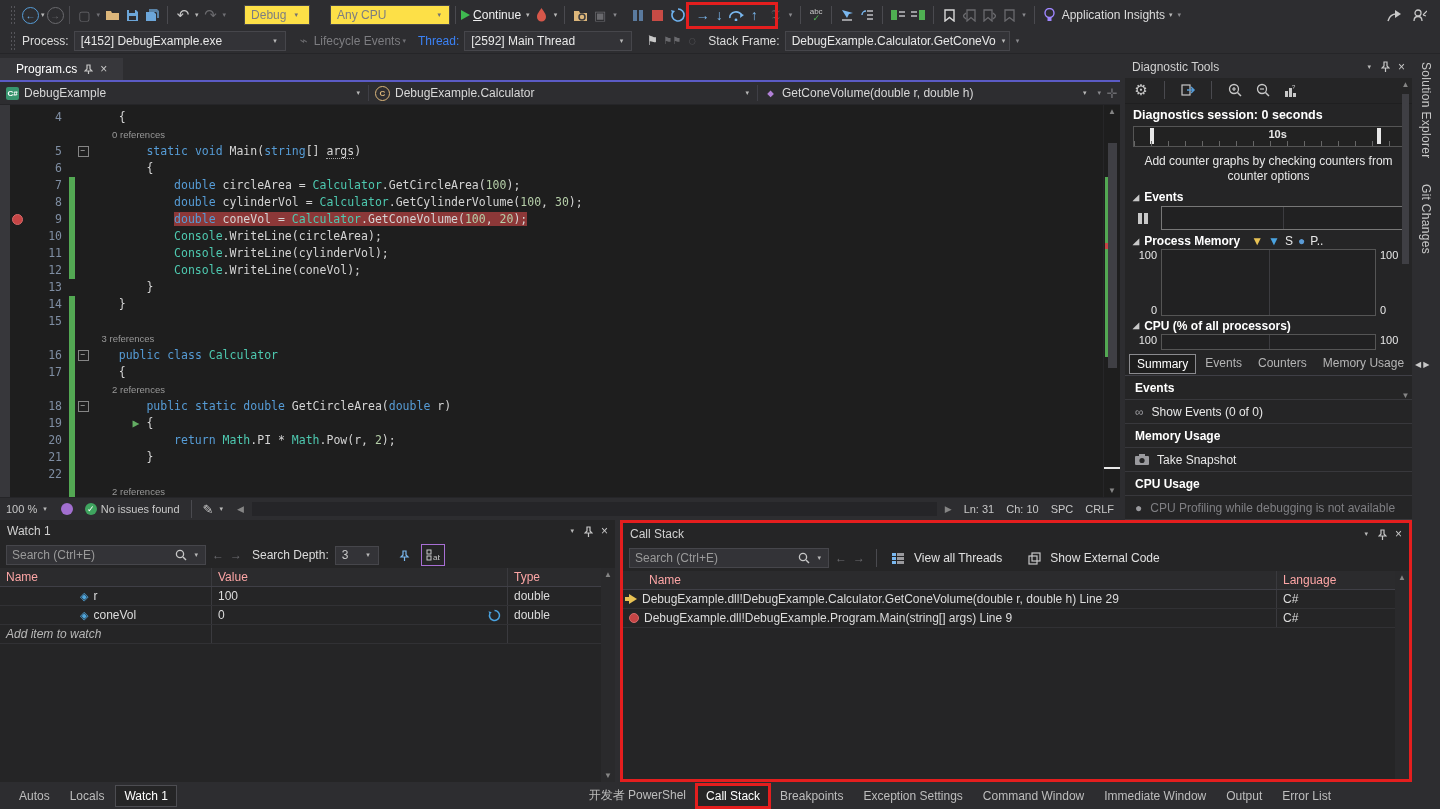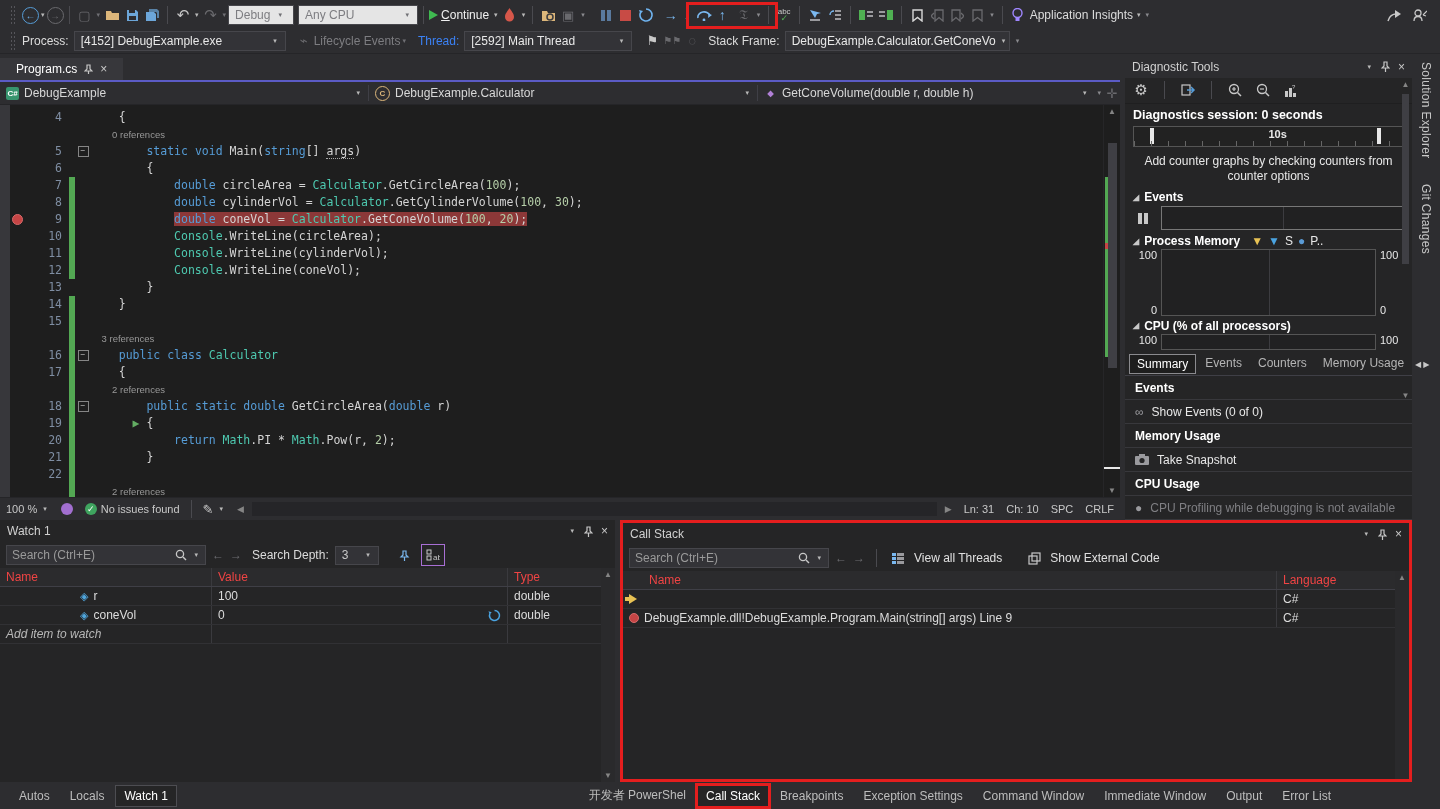--- a/index.html
+++ b/index.html
@@ -9,21 +9,21 @@
   #tb1{position:absolute;left:0;top:0;width:1440px;height:30px;background:#2d2d30;display:flex;align-items:center;padding-left:10px;box-sizing:border-box;}
   #tb2{position:absolute;left:0;top:28px;width:1440px;height:26px;background:#2d2d30;display:flex;align-items:center;padding-left:10px;box-sizing:border-box;border-bottom:1px solid #252528;}
   .grip{width:6px;height:20px;margin-right:6px;background-image:radial-gradient(#55555a 1px,transparent 1px);background-size:3px 4px;}
   .ic{width:20px;height:20px;display:inline-flex;align-items:center;justify-content:center;font-size:13px;color:#c8c8c8;flex:none;}
   .ic.dim{color:#6a6a6e;}
   .dd{color:#b9b9b9;font-size:7px;margin:0 2px;flex:none;}
   .dd.dim{color:#707074;}
   .ovf{color:#8a8a8e;font-size:7px;margin:0 3px;flex:none;}
   .sep{width:1px;height:18px;background:#4a4a4f;margin:0 5px;flex:none;}
   .sel{display:flex;align-items:center;height:20px;background:#333337;border:1px solid #46464b;padding:0 6px;gap:6px;flex:none;box-sizing:border-box;}
-  .sel.dis{background:#e5e5e5;color:#7d7d81;}
+  .sel.dis{background:#fde047;color:#7d7d81;margin-left:16px;}
   .sel .lbl{white-space:nowrap;}
   .play{width:0;height:0;border-left:9px solid #3fb950;border-top:5px solid transparent;border-bottom:5px solid transparent;flex:none;}
   .pause{display:inline-flex;gap:2px;}
   .pause i{width:4px;height:11px;background:#5a7a9e;}
   .stopsq{width:11px;height:11px;background:#c84b45;}
   .blue{color:#6fb3ef;}
   .steps{display:flex;align-items:center;gap:6px;padding:0 8px;font-size:14px;}
   .steps span{color:#7ab8f0;}
   .redbox{position:absolute;border:3px solid #e41e1e;box-sizing:border-box;pointer-events:none;z-index:50;}
   .ullabel b{text-decoration:underline;font-weight:normal;}
@@ -109,21 +109,21 @@
   
   #bottom{position:absolute;left:0;top:520px;width:1440px;height:262px;display:flex;background:#2d2d30;}
   #watch{width:615px;flex:none;background:#252526;display:flex;flex-direction:column;}
   #bgap{width:5px;flex:none;background:#2d2d30;}
   #callstack{width:792px;flex:none;background:#252526;border:3px solid #e41e1e;box-sizing:border-box;display:flex;flex-direction:column;position:relative;}
   .ptoolbar{height:26px;display:flex;align-items:center;padding:0 6px;gap:6px;}
   .searchbox{display:flex;align-items:center;width:200px;height:20px;background:#333337;border:1px solid #46464b;box-sizing:border-box;padding:0 5px;gap:5px;}
   .searchbox .ph{flex:1;color:#9a9a9a;white-space:nowrap;overflow:hidden;}
   .navarr{color:#6e6e72;font-size:12px;}
   .grid{flex:1;display:flex;flex-direction:column;overflow:hidden;position:relative;}
-  .ghead{display:flex;height:18px;align-items:center;color:#ef4444;border-bottom:1px solid #3f3f46;background:#2b2b2d;}
+  .ghead{display:flex;height:18px;align-items:center;color:#fca5a5;border-bottom:1px solid #3f3f46;background:#2b2b2d;}
   .gcell{padding:0 6px;box-sizing:border-box;border-right:1px solid #3a3a3e;height:100%;display:flex;align-items:center;gap:5px;overflow:hidden;white-space:nowrap;}
   .grow{display:flex;height:18px;align-items:center;color:#dcdcdc;border-bottom:1px solid #313134;}
   .wc-name{width:212px;}.wc-val{width:296px;}.wc-type{flex:1;border-right:none;}
   .cc-name{flex:1;}.cc-lang{width:132px;border-right:none;}
   .additem{font-style:italic;color:#b8b8b8;}
   .vardiamond{color:#4fa6dd;font-size:11px;}
   .vref{margin-left:auto;}
   .pscroll{position:absolute;right:0;top:0;bottom:0;width:14px;background:#2a2a2c;display:flex;flex-direction:column;justify-content:space-between;align-items:center;padding:2px 0;box-sizing:border-box;color:#858585;font-size:8px;}
   .csarrow{width:0;height:0;border-left:8px solid #e8c254;border-top:5px solid transparent;border-bottom:5px solid transparent;position:relative;}
   .csarrow:before{content:"";position:absolute;left:-12px;top:-2px;width:5px;height:4px;background:#e8c254;}
@@ -762,20 +762,21 @@
       </div>
       <div class="grid">
         <div class="ghead">
           <div class="gcell cc-name" style="padding-left:26px;">Name</div>
           <div class="gcell cc-lang">Language</div>
         </div>
         <div id="csrows">
             <div class="grow">
               <div class="gcell cc-name">
                 <span class="csarrow"></span>
+                <span>DebugExample.dll!DebugExample.Calculator.GetConeVolume(double r, double h) Line 29</span>
               </div>
               <div class="gcell cc-lang">
                 <span>C#</span>
               </div>
             </div>
             <div class="grow">
               <div class="gcell cc-name">
                 <span class="csbp"></span>
                 <span>DebugExample.dll!DebugExample.Program.Main(string[] args) Line 9</span>
               </div>

